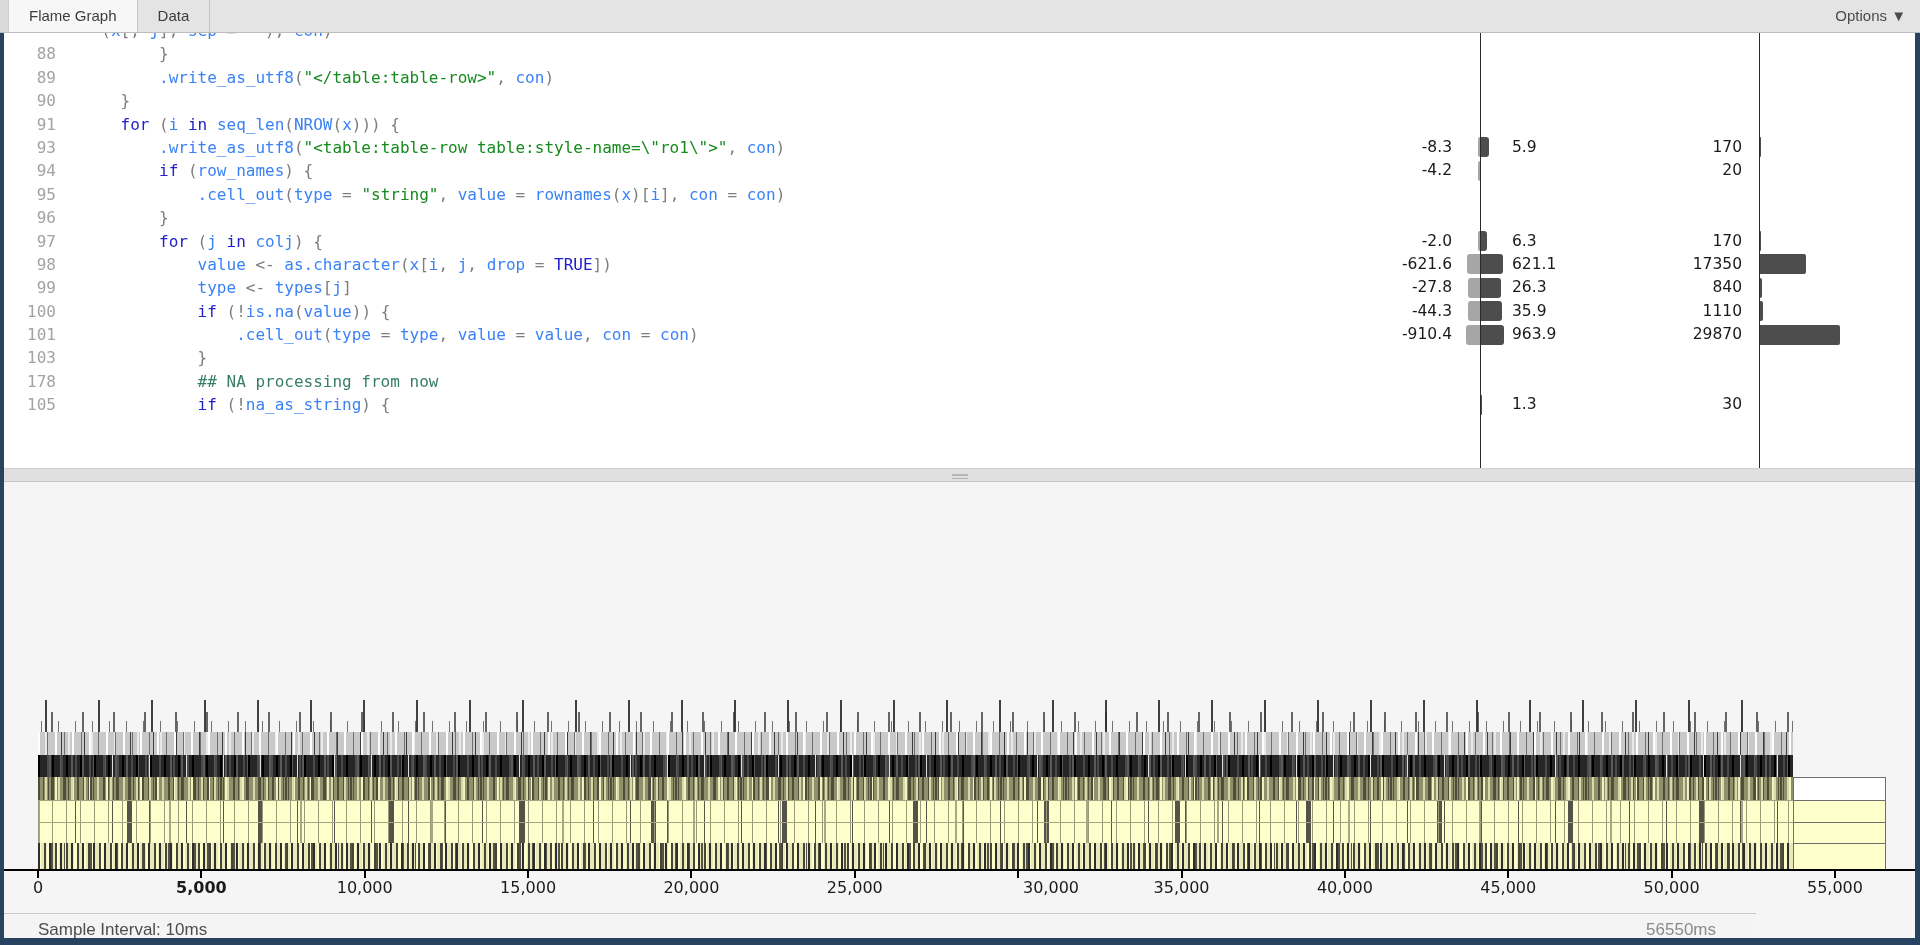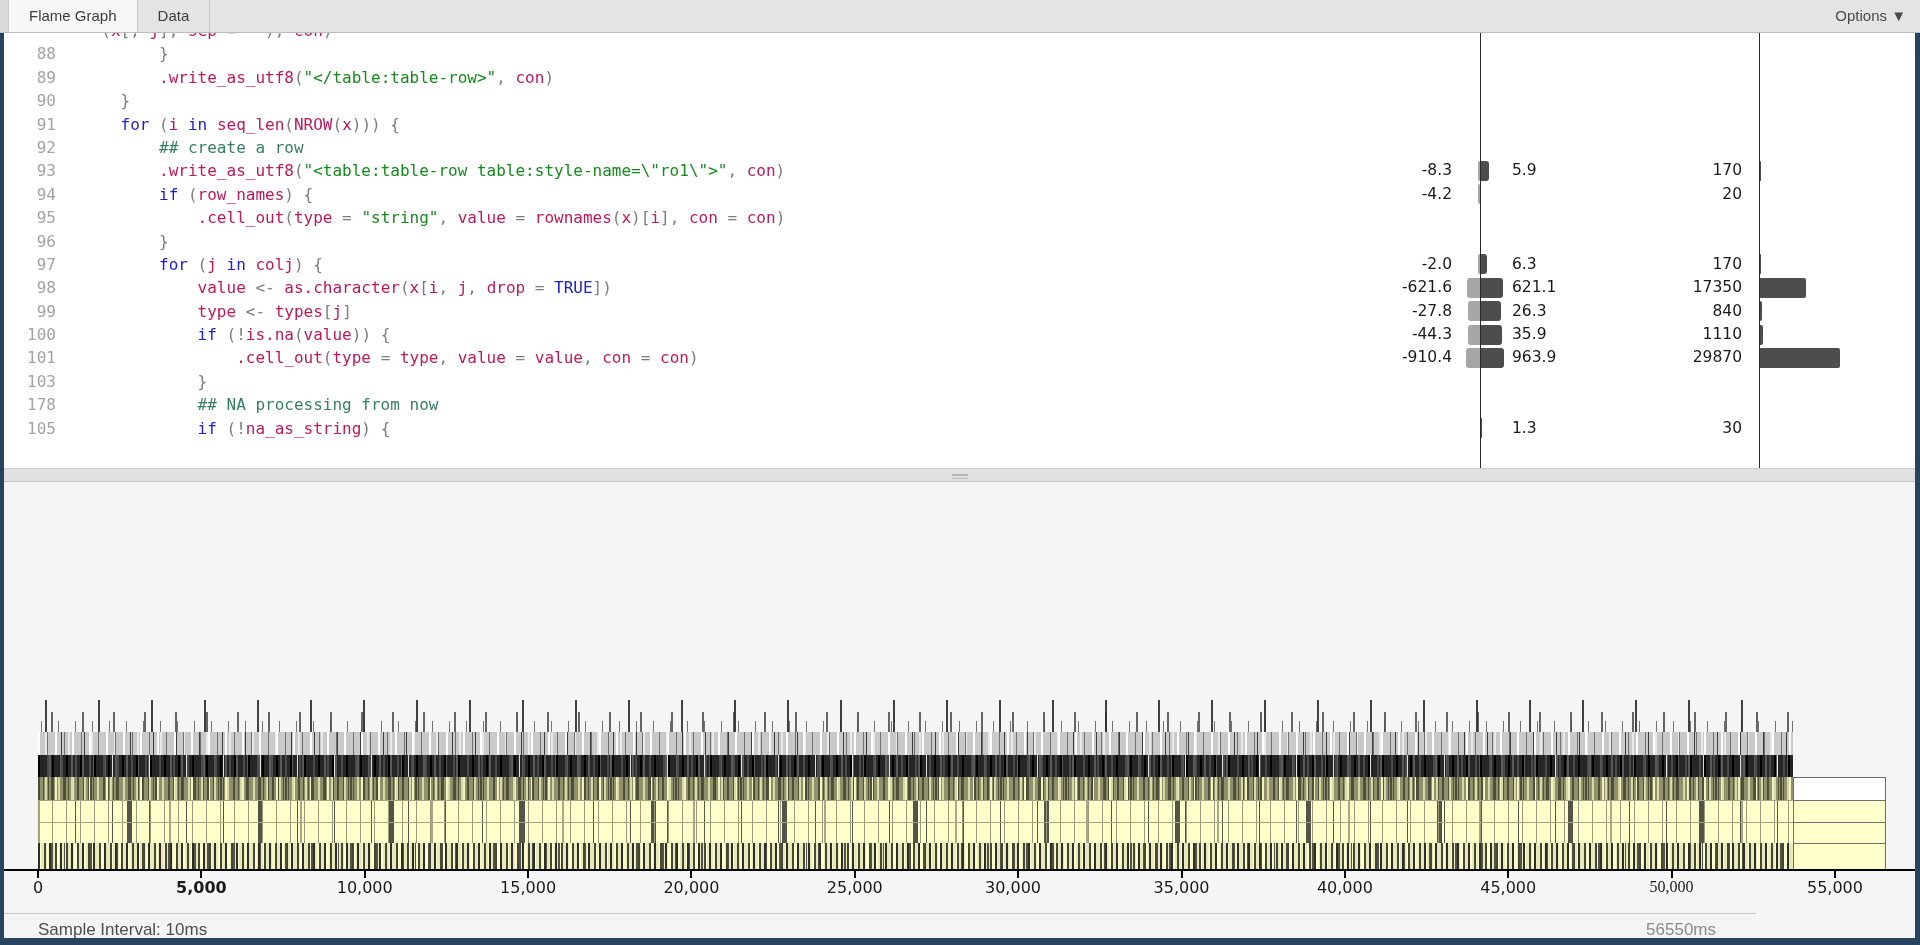--- a/index.html
+++ b/index.html
@@ -32,21 +32,21 @@
   .code-rows{position:absolute;top:-14px;left:0;width:100%;}
   .code-row{position:relative;height:23.4px;}
   .ln{
     position:absolute;left:0;top:0;width:56px;text-align:right;
     font-family:"DejaVu Sans Mono",monospace;font-size:16px;color:#a3a3a3;line-height:23.4px;
   }
   .src{
     position:absolute;left:82px;top:0;white-space:pre;
     font-family:"DejaVu Sans Mono",monospace;font-size:16px;line-height:23.4px;
   }
-  .tok-p{color:#be185d;} .tok-o{color:#7d7d7d;} .tok-k{color:#2020cc;}
+  .tok-p{color:#3b82f6;} .tok-o{color:#7d7d7d;} .tok-k{color:#2020cc;}
   .tok-c{color:#377e63;} .tok-s{color:#168a1d;}
   .val{
     position:absolute;top:0;font-family:"DejaVu Sans",sans-serif;
     font-size:15.5px;color:#1a1a1a;line-height:23.4px;
   }
   .v-dealloc{left:1332px;width:120px;text-align:right;}
   .v-alloc{left:1512px;width:120px;text-align:left;}
   .v-time{left:1622px;width:120px;text-align:right;}
   .mem-axis,.time-axis{position:absolute;top:0;bottom:0;width:1px;background:#2a2a2a;}
   .mem-axis{left:1480px;} .time-axis{left:1759px;}
@@ -156,24 +156,20 @@
         <span class="ln">89</span>
         <span class="src"><span class="tok-p">        .write_as_utf8</span><span class="tok-o">(</span><span class="tok-s">"&lt;/table:table-row&gt;"</span><span class="tok-o">, </span><span class="tok-p">con</span><span class="tok-o">)</span></span>
       </div>
       <div class="code-row">
         <span class="ln">90</span>
         <span class="src"><span class="tok-o">    }</span></span>
       </div>
       <div class="code-row">
         <span class="ln">91</span>
         <span class="src"><span class="tok-p">    </span><span class="tok-k">for</span><span class="tok-o"> (</span><span class="tok-p">i</span><span class="tok-k"> in </span><span class="tok-p">seq_len</span><span class="tok-o">(</span><span class="tok-p">NROW</span><span class="tok-o">(</span><span class="tok-p">x</span><span class="tok-o">))) {</span></span>
-      </div>
-      <div class="code-row">
-        <span class="ln">92</span>
-        <span class="src"><span class="tok-c">        ## create a row</span></span>
       </div>
       <div class="code-row">
         <span class="ln">93</span>
         <span class="src"><span class="tok-p">        .write_as_utf8</span><span class="tok-o">(</span><span class="tok-s">"&lt;table:table-row table:style-name=\"ro1\"&gt;"</span><span class="tok-o">, </span><span class="tok-p">con</span><span class="tok-o">)</span></span>
         <span class="val v-dealloc">-8.3</span>
         <span class="val v-alloc">5.9</span>
         <span class="val v-time">170</span>
         <span class="barneg" style="left: 1478px; width: 2px;"></span>
         <span class="barpos" style="left: 1481px; width: 8px;"></span>
         <span class="bartime" style="left: 1760px; width: 1px;"></span>
@@ -285,29 +281,29 @@
       <div class="xlabel" style="left: 159.36px; font-weight: bold;">5,000</div>
       <div class="xtick" style="left: 363.72px;"></div>
       <div class="xlabel" style="left: 322.72px;">10,000</div>
       <div class="xtick" style="left: 527.08px;"></div>
       <div class="xlabel" style="left: 486.08px;">15,000</div>
       <div class="xtick" style="left: 690.44px;"></div>
       <div class="xlabel" style="left: 649.44px;">20,000</div>
       <div class="xtick" style="left: 853.8px;"></div>
       <div class="xlabel" style="left: 812.8px;">25,000</div>
       <div class="xtick" style="left: 1017.16px;"></div>
-      <div class="xlabel" style="left: 971px;">30,000</div>
+      <div class="xlabel" style="left: 1009px;">30,000</div>
       <div class="xtick" style="left: 1180.52px;"></div>
       <div class="xlabel" style="left: 1139.52px;">35,000</div>
       <div class="xtick" style="left: 1343.88px;"></div>
       <div class="xlabel" style="left: 1302.88px;">40,000</div>
       <div class="xtick" style="left: 1507.24px;"></div>
       <div class="xlabel" style="left: 1466.24px;">45,000</div>
       <div class="xtick" style="left: 1670.6px;"></div>
-      <div class="xlabel" style="left: 1629.6px; font-family: Liberation Serif, serif;">50,000</div>
+      <div class="xlabel" style="left: 1629.6px;">50,000</div>
       <div class="xtick" style="left: 1833.96px;"></div>
       <div class="xlabel" style="left: 1792.96px;">55,000</div>
     </div>
 </div>
 
 <div class="statusbar">
   <span class="status-left">Sample Interval: 10ms</span>
   <span class="status-right">56550ms</span>
 </div>
 

